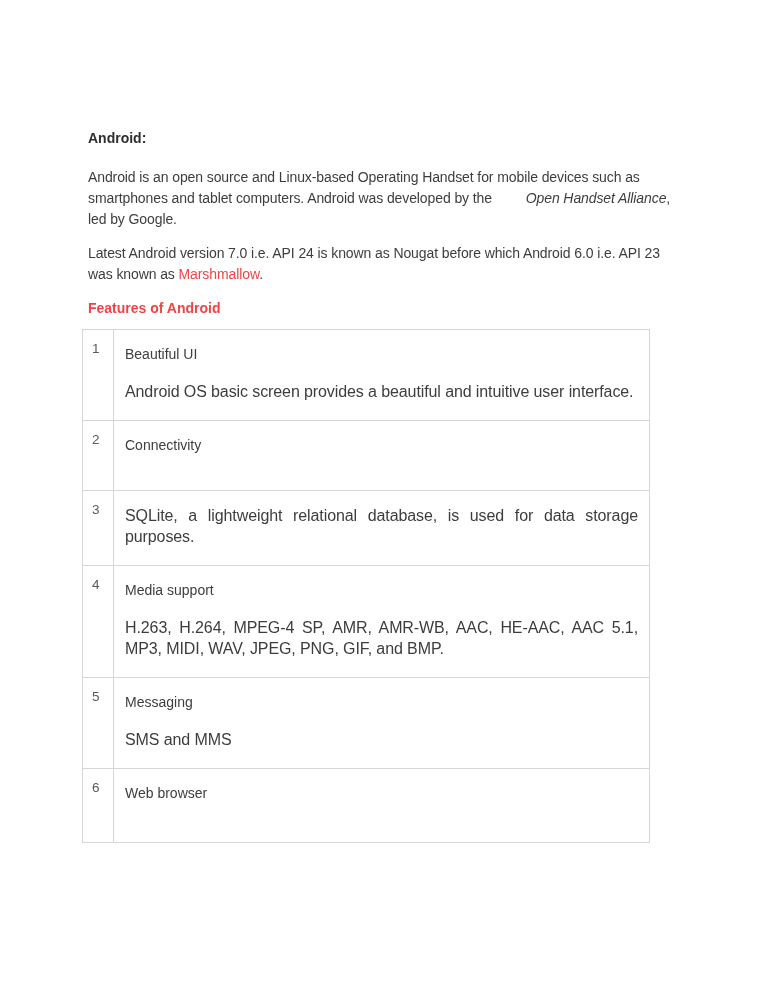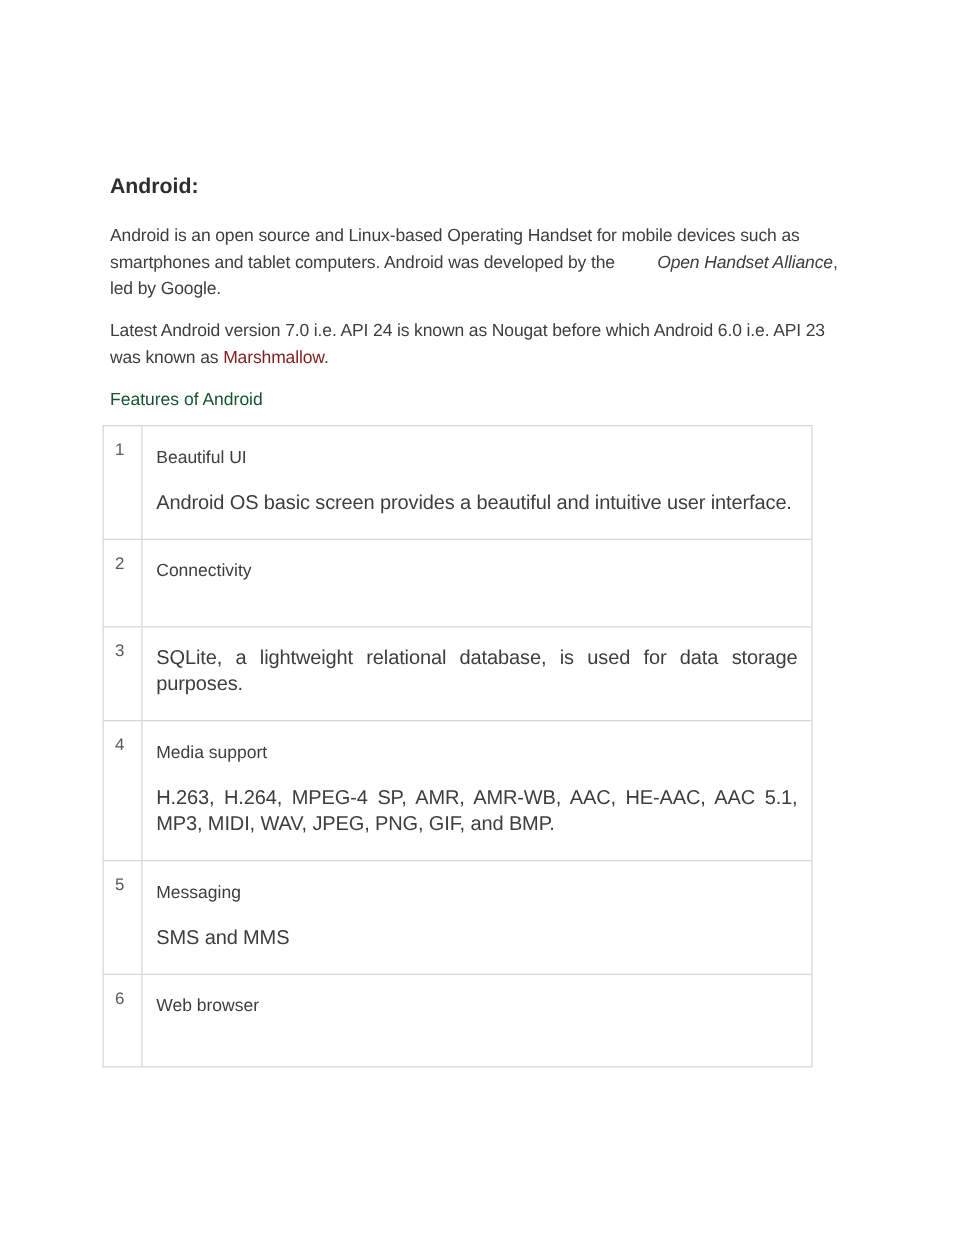--- a/index.html
+++ b/index.html
@@ -13,39 +13,39 @@
     font-family: "Liberation Sans", sans-serif;
     color: #3d3d3d;
   }
   .content {
     position: absolute;
     left: 88px;
     top: 127px;
     width: 590px;
   }
   .doc-title {
-    font-size: 17px;
+    font-size: 14px;
     line-height: 22px;
     font-weight: bold;
     color: #2e2e2e;
-    margin: 11px 0 18px 0;
+    margin: 0 0 18px 0;
   }
   .para {
     font-size: 14px;
     line-height: 21px;
     letter-spacing: -0.1px;
     margin: 0 0 13px 0;
   }
   .italic-seg { font-style: italic; margin-left: 30px; }
-  .muted-seg { color: #7f1d1d; }
+  .muted-seg { color: #ef4444; }
   .features-heading {
     font-size: 14px;
     line-height: 21px;
-    font-weight: normal;
-    color: #14532d;
+    font-weight: bold;
+    color: #ef4444;
     margin: 8px 0 10px 0;
   }
   .features-table {
     margin-left: -6px;
     width: 568px;
     border: 1px solid #d6d6d6;
     background: #ffffff;
   }
   .feature-row {
     display: flex;

